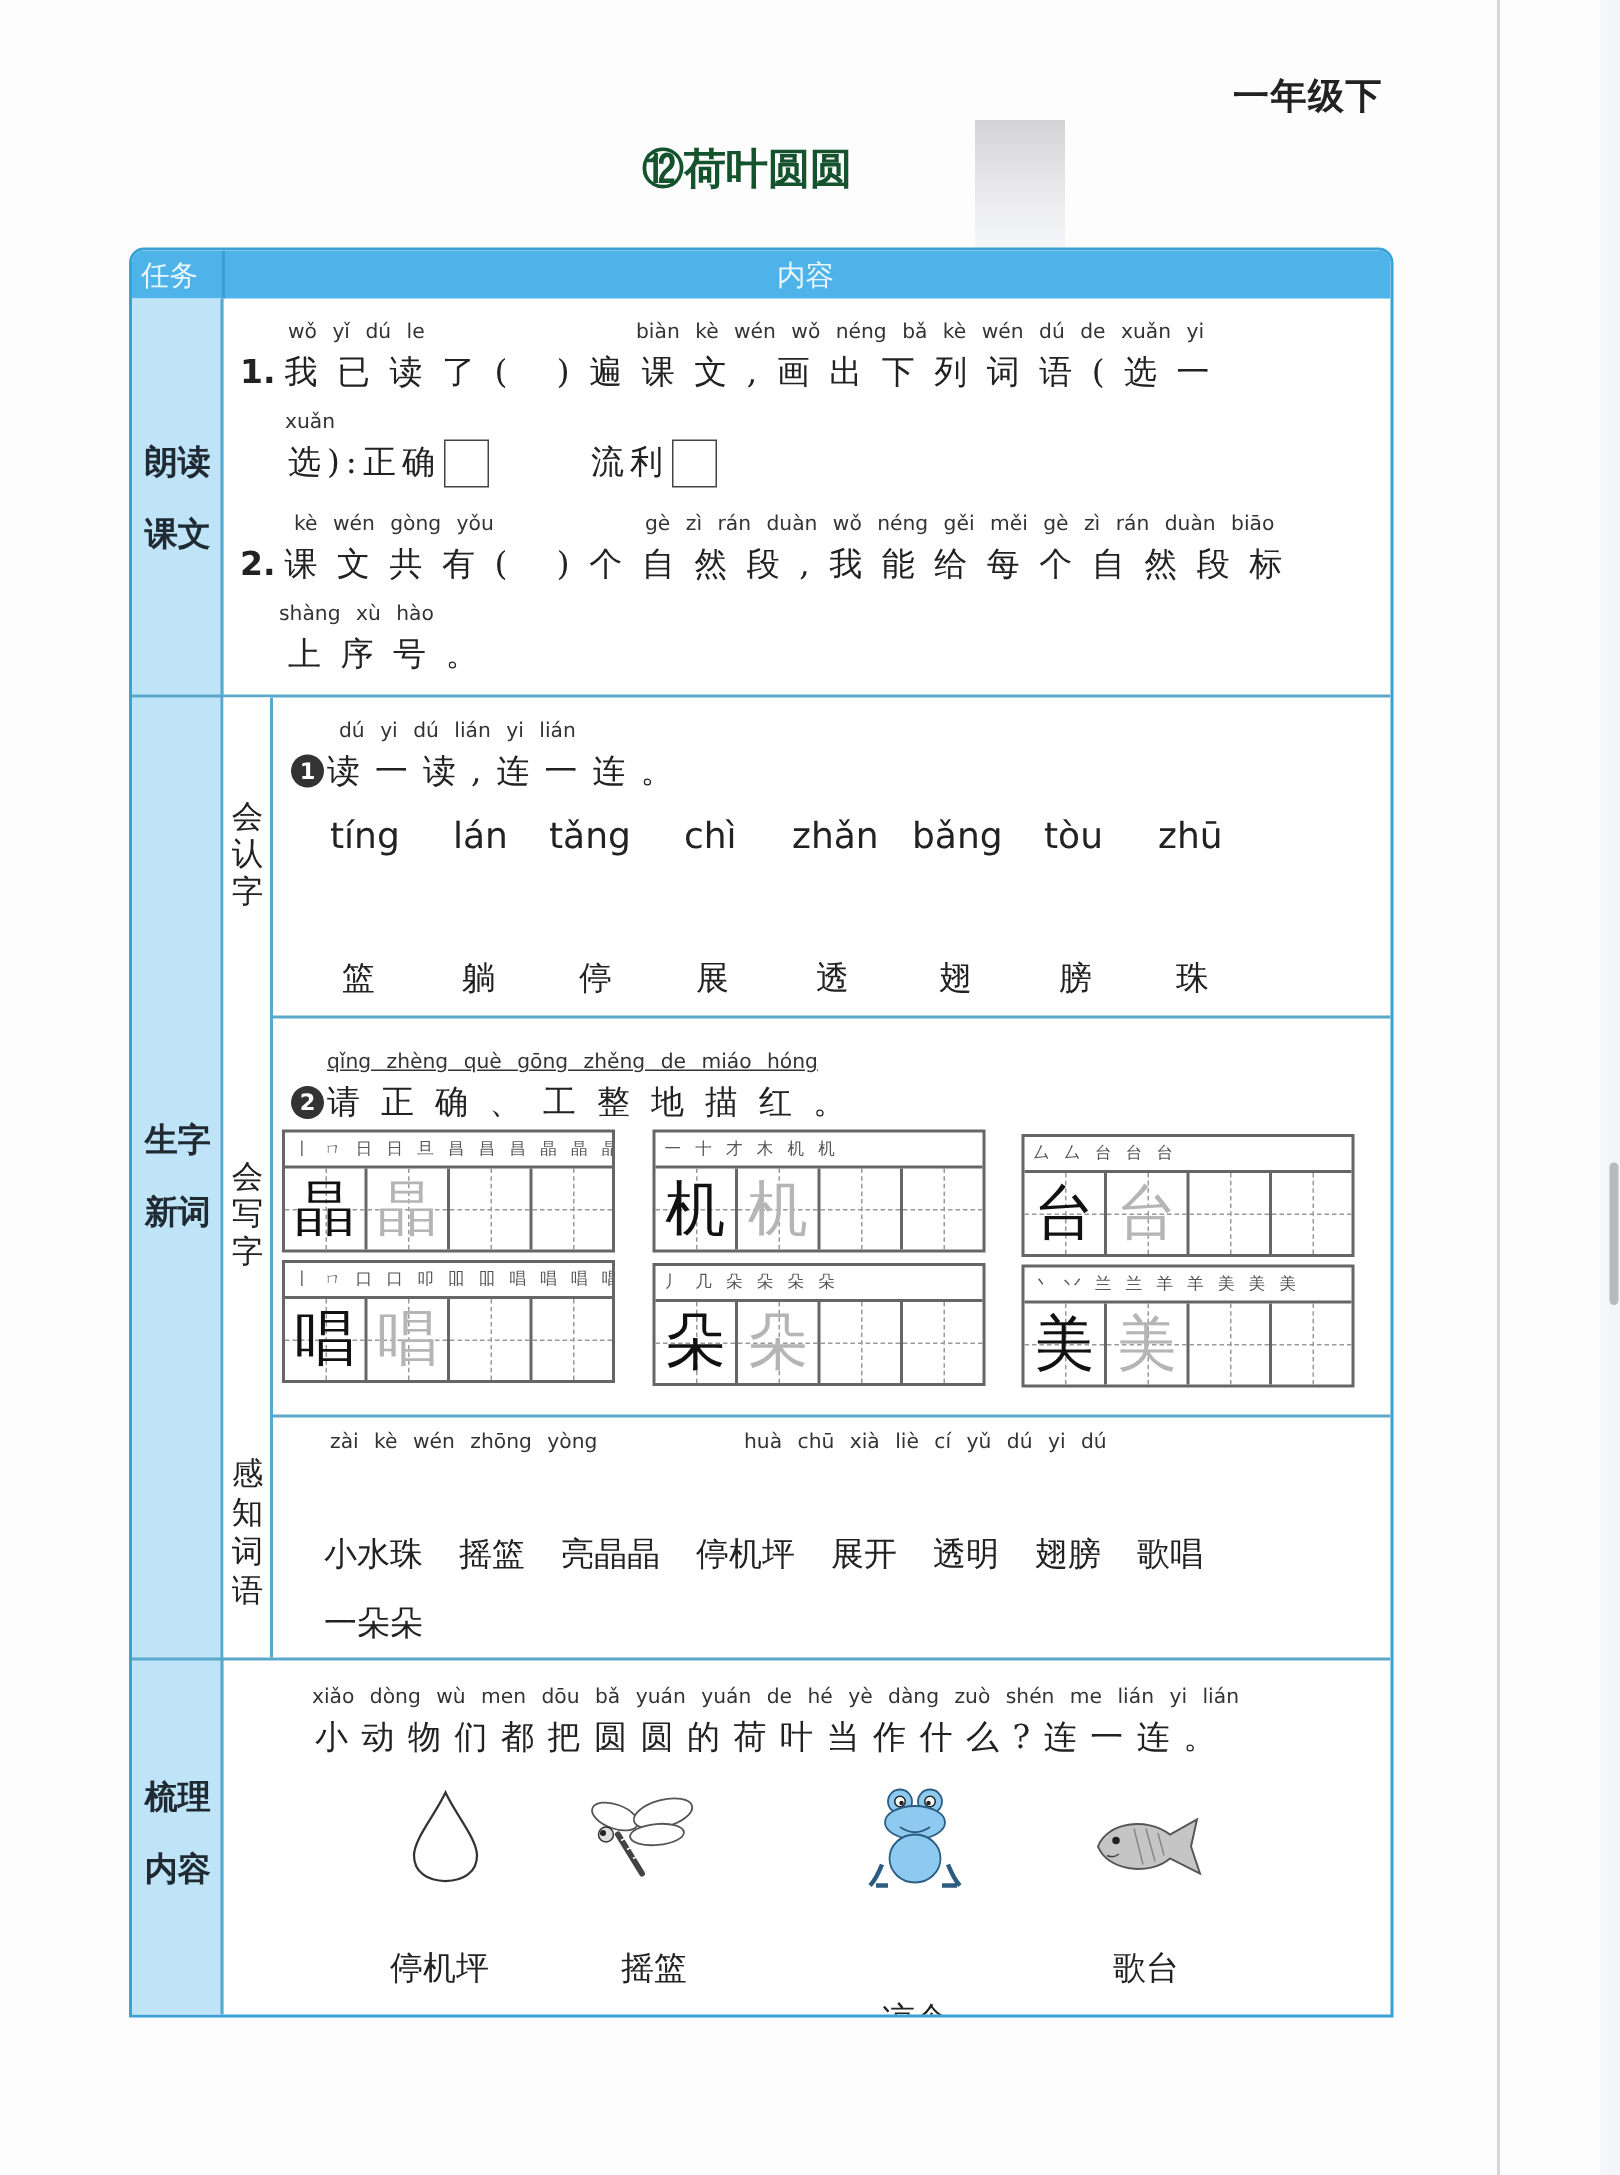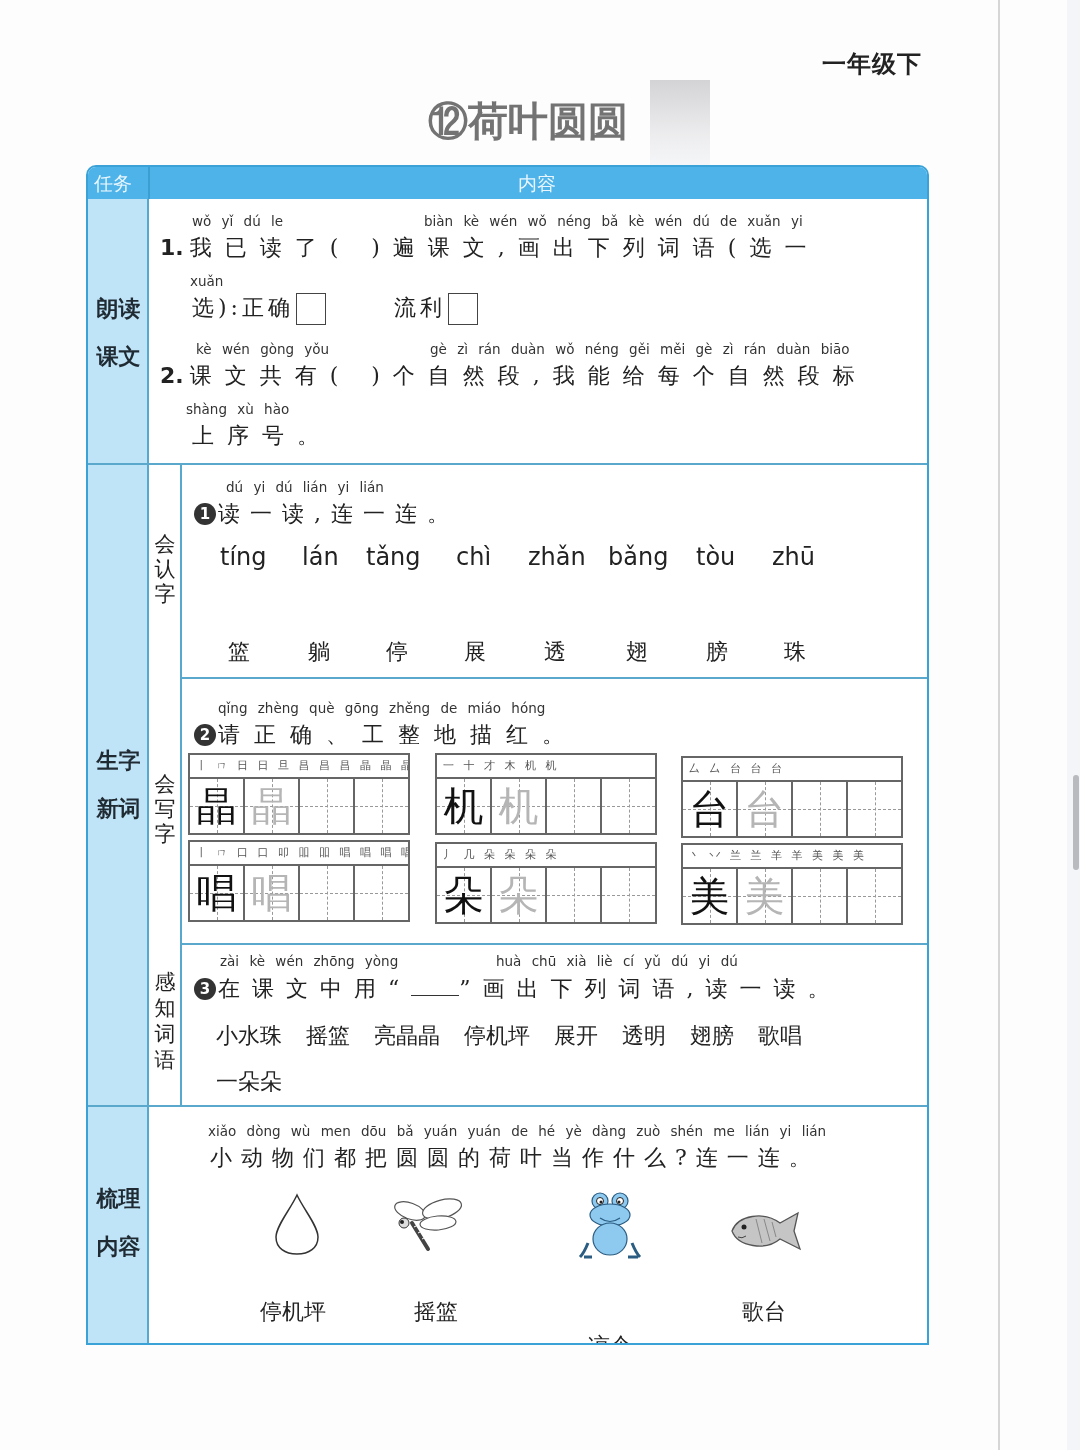--- a/index.html
+++ b/index.html
@@ -4,21 +4,21 @@
 <style>
   * { box-sizing: border-box; margin: 0; padding: 0; }
   html, body { width: 1080px; height: 1450px; background: #f4f5f9; overflow: hidden; }
   body { position: relative; font-family: "DejaVu Serif", serif; color: #222; }
 
   .page { position: absolute; left: 0; top: 0; width: 1067px; height: 1450px; background: #fdfdfd; }
   .page-edge { position: absolute; left: 998px; top: 0; width: 2px; height: 1450px; background: #d6d6d8; }
   .scroll-thumb { position: absolute; left: 1073px; top: 775px; width: 6px; height: 95px; background: #b9b9c0; border-radius: 3px; }
 
   .grade { position: absolute; left: 822px; top: 48px; font-family: "DejaVu Sans", sans-serif; font-weight: bold; font-size: 24px; color: #222; letter-spacing: 1px; }
-  .title { position: absolute; left: 428px; top: 94px; font-family: "DejaVu Sans", sans-serif; font-weight: bold; font-size: 40px; color: #737373; }
+  .title { position: absolute; left: 428px; top: 94px; font-family: "DejaVu Sans", sans-serif; font-weight: bold; font-size: 28px; color: #14532d; }
   .smudge { position: absolute; left: 650px; top: 80px; width: 60px; height: 90px; background: linear-gradient(180deg, #c9c9cc 0%, #e8e8ea 60%, #f4f6f9 100%); opacity: .8; }
 
   
   .table { position: absolute; left: 86px; top: 165px; width: 843px; height: 1180px; border: 2px solid #3aa2d6; border-radius: 10px 10px 0 0; background: #fff; overflow: hidden; }
   .thead { position: absolute; left: 0; top: 0; width: 100%; height: 32px; background: #4db3e8; color: #e9f6ff; font-family: "DejaVu Sans", sans-serif; font-size: 19px; }
   .thead .h1 { position: absolute; left: 6px; top: 4px; }
   .thead .h2 { position: absolute; left: 430px; top: 4px; }
   .thead .hsep { position: absolute; left: 60px; top: 0; width: 2px; height: 32px; background: #3a9fd2; }
 
   .leftcol { position: absolute; left: 0; top: 32px; width: 61px; height: 1148px; background: #bfe4f7; border-right: 2px solid #56a8cf; }
@@ -136,21 +136,21 @@
     <div class="hanzi-row" style="left:618px; top:470px;">膀</div>
     <div class="hanzi-row" style="left:696px; top:470px;">珠</div>
 
     <div class="rowline" style="left:94px; top:510px; width:760px;"></div>
 
     <div class="sub-label" style="top:605px;">
       <div>会</div>
       <div>写</div>
       <div>字</div>
     </div>
-    <div class="py" style="left:130px; top:533px;">qǐng zhèng què   gōng zhěng  de  miáo hóng</div>
+    <div class="py" style="left:130px; top:533px;text-decoration:underline;">qǐng zhèng què   gōng zhěng  de  miáo hóng</div>
     <div class="cn" style="left:106px; top:553px; letter-spacing:14px;">
       <span class="circled">2</span><span>请正确、工整地描红。</span>
     </div>
 
     <div class="wbox" style="left:100px; top:586px;">
       <div class="strokes">丨 ㄇ 日 日 旦 昌 昌 昌 晶 晶 晶 晶</div>
       <div class="cells">
         <div class="cell">
             <div class="glyph">晶</div>
           </div>
@@ -230,23 +230,20 @@
     <div class="rowline" style="left:94px; top:776px; width:760px;"></div>
 
     <div class="sub-label" style="top:802px; line-height:26px;">
       <div>感</div>
       <div>知</div>
       <div>词</div>
       <div>语</div>
     </div>
     <div class="py" style="left:132px; top:786px;">zài  kè wén zhōng yòng</div>
     <div class="py" style="left:408px; top:786px;">huà chū xià liè  cí  yǔ    dú  yi  dú</div>
-    <div class="cn" style="left:106px; top:807px; letter-spacing:12px;">
-      <span class="circled">3</span><span>在课文中用“</span><span class="blank"></span><span>”画出下列词语,读一读。</span>
-    </div>
     <div class="words" style="left:128px; top:854px;">
       <span>小水珠</span><span>摇篮</span><span>亮晶晶</span><span>停机坪</span><span>展开</span><span>透明</span><span>翅膀</span><span>歌唱</span>
     </div>
     <div class="words" style="left:128px; top:900px;">
       <span>一朵朵</span>
     </div>
 
     <div class="rowline" style="top:938px; width:100%;"></div>
 
     <div class="task-label" style="left:0; top:1008px;">

